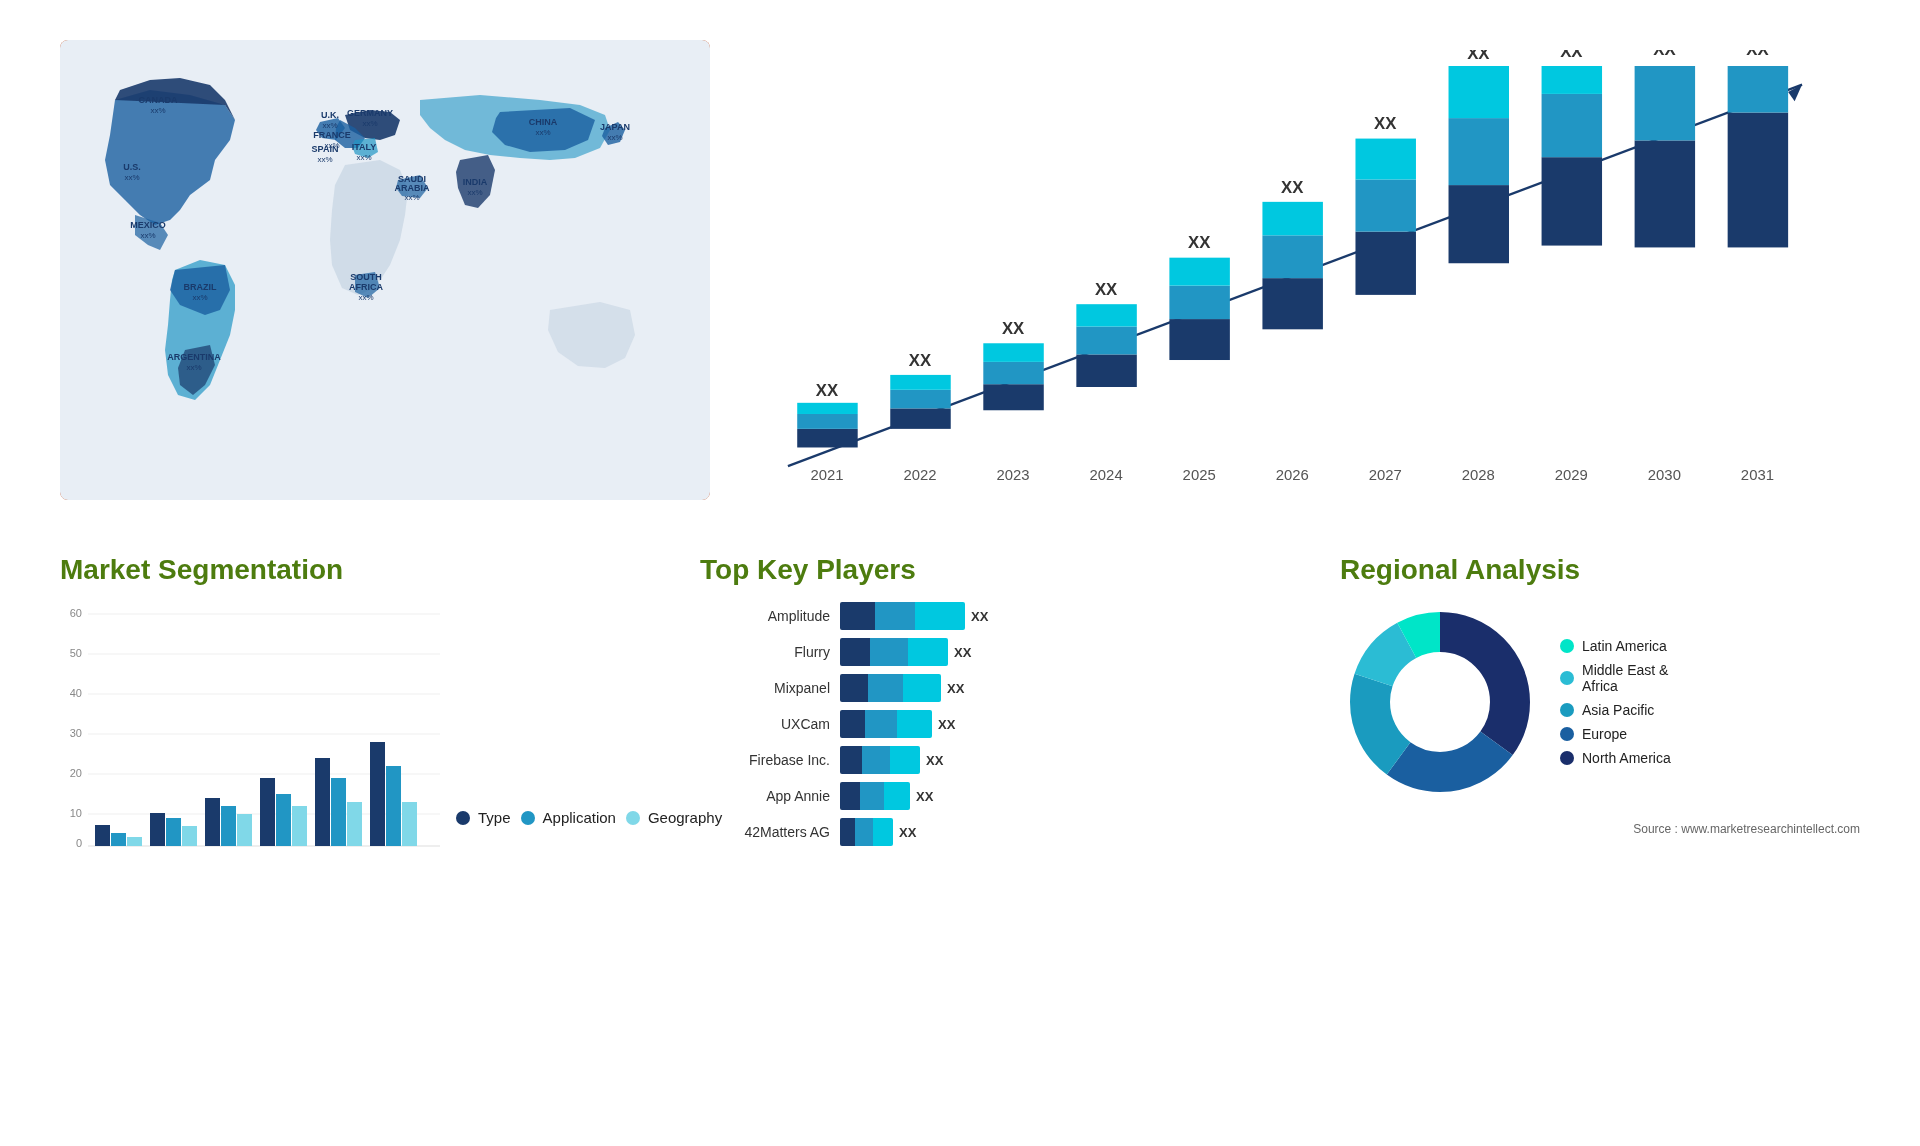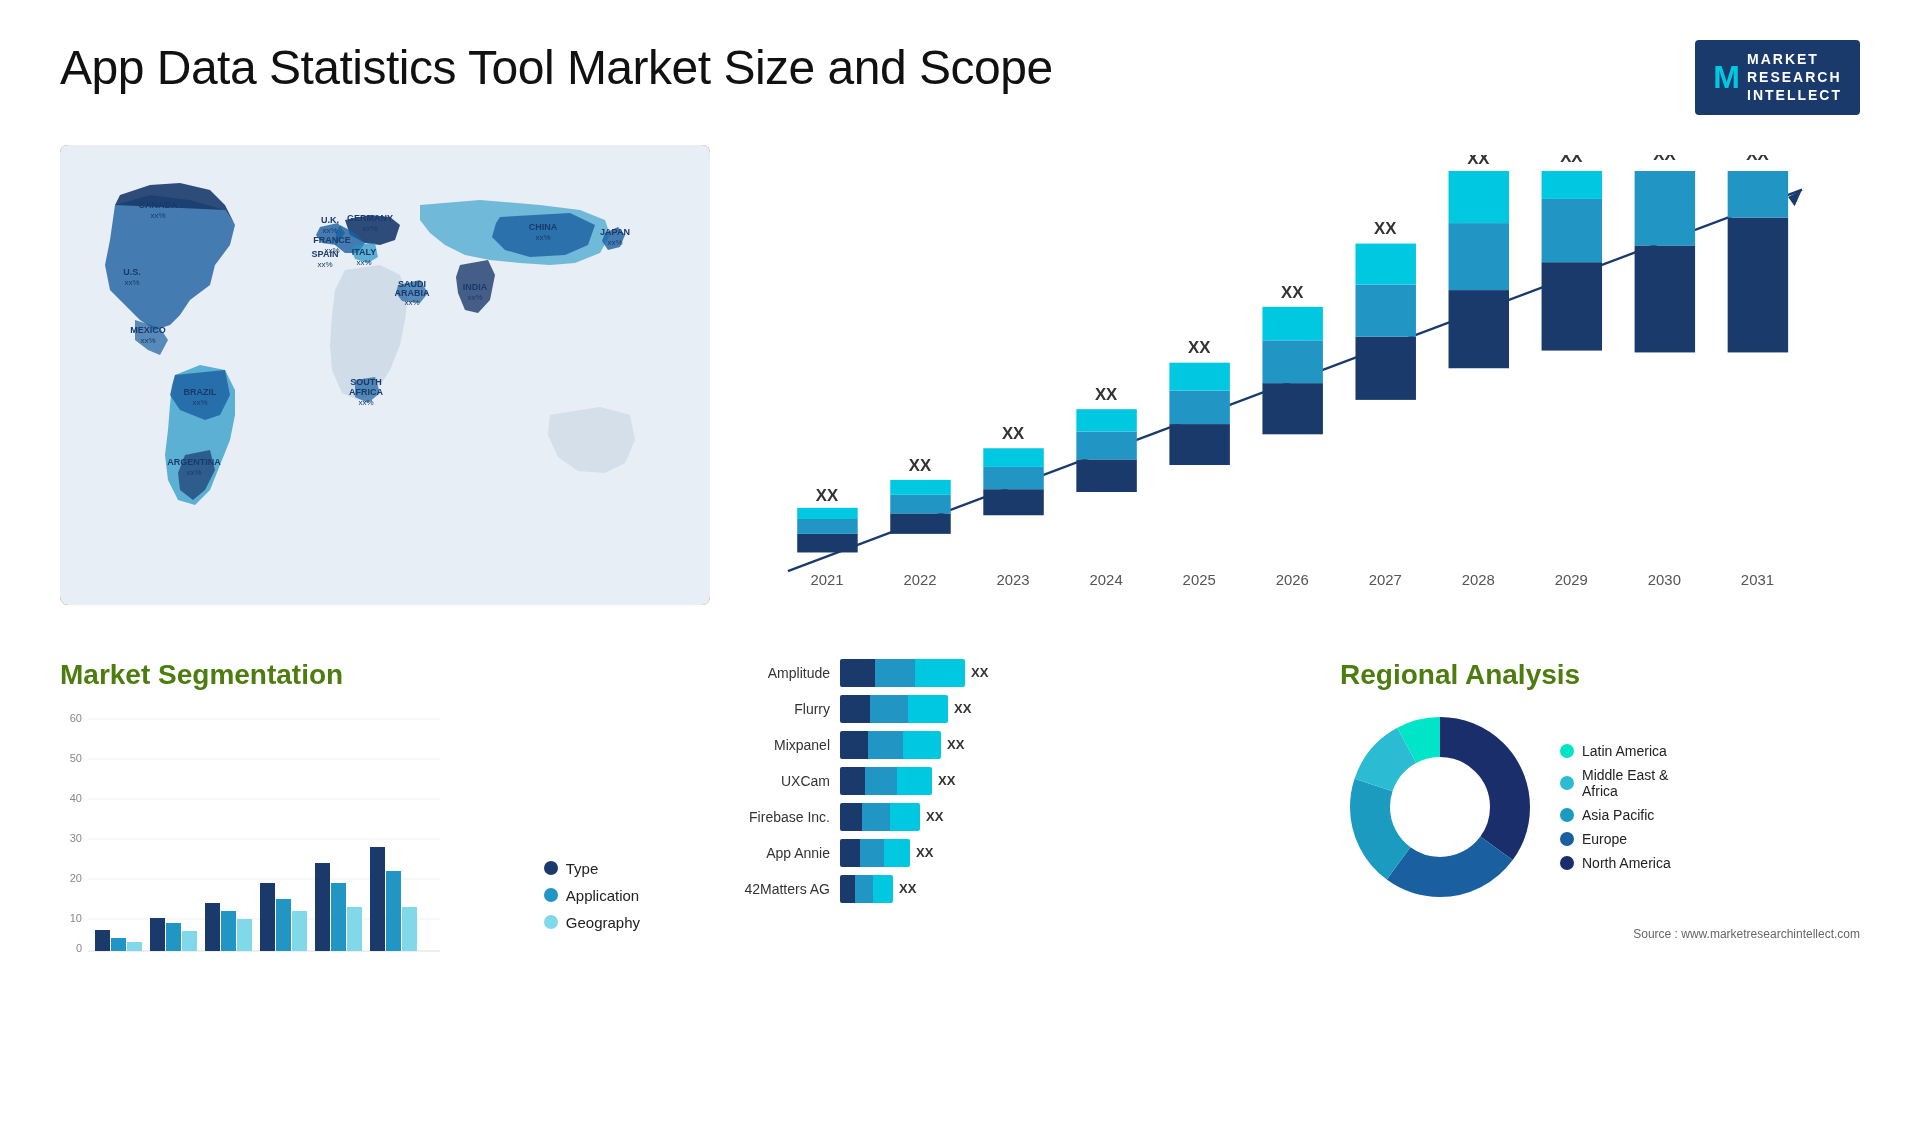--- a/index.html
+++ b/index.html
@@ -55,21 +55,20 @@
       display: inline-block;
     }
     .section-title {
       font-size: 28px;
       font-weight: bold;
       color: #4d7c0f;
       margin-bottom: 16px;
     }
     .seg-legend {
       display: flex;
-      flex-direction: column;
       gap: 10px;
       padding-bottom: 30px;
       margin-top: 7px;
     }
     .legend-item {
       display: flex;
       align-items: center;
       gap: 8px;
       font-size: 15px;
     }
@@ -156,35 +155,20 @@
     .map-sublabel {
       font-size: 8px;
       fill: #1a3a6b;
     }
   </style>
 </head>
 <body>
 
 <div class="page-container">
 
-  <div class="header">
-    <h1 class="page-title">App Data Statistics Tool Market Size and Scope</h1>
-    <div class="logo-container">
-      <div class="logo-box">
-        <div style="display:flex; align-items:center; gap:6px;">
-          <span class="logo-m">M</span>
-          <div style="text-align:left; line-height:1.3;">
-            <div style="font-size:14px; letter-spacing:2px;">MARKET</div>
-            <div style="font-size:14px; letter-spacing:2px;">RESEARCH</div>
-            <div style="font-size:14px; letter-spacing:2px;">INTELLECT</div>
-          </div>
-        </div>
-      </div>
-    </div>
-  </div>
 
   <div style="display:grid; grid-template-columns: 650px 1fr; gap: 40px; margin-bottom: 30px;">
 
     <div style="position:relative; height:460px; background:#c2410c; border-radius:8px; overflow:hidden;">
       <svg viewBox="0 0 650 460" width="650" height="460">
 
         <rect width="650" height="460" fill="#e8eef5"></rect>
 
         <path d="M 55 60 L 90 50 L 130 55 L 165 65 L 175 80 L 170 100 L 155 120 L 150 140 L 130 155 L 120 170 L 110 180 L 95 185 L 80 175 L 65 160 L 50 145 L 45 120 L 50 95 L 55 60 Z" fill="#1a5fa0" opacity="0.8"></path>
 
@@ -444,20 +428,21 @@
           </div>
           <div class="legend-item">
             <div class="legend-dot" style="background:#80d8e8;"></div>
             <span>Geography</span>
           </div>
         </div>
       </div>
     </div>
 
     <div style="padding: 0 20px;">
+      <h2 class="section-title">Top Key Players</h2>
       <div class="players-list" id="players-list">
       <div class="player-row">
       <div class="player-name">Amplitude</div>
       <div class="player-bar-container">
         <div class="player-bar" style="width:125px;">
                 <div class="player-bar-segment" style="width:35px; background:#1a3a6b;"></div>
                 <div class="player-bar-segment" style="width:40px; background:#2196c4;"></div>
                 <div class="player-bar-segment" style="width:50px; background:#00c8e0;"></div>
               </div>
         <span class="player-value">XX</span>

